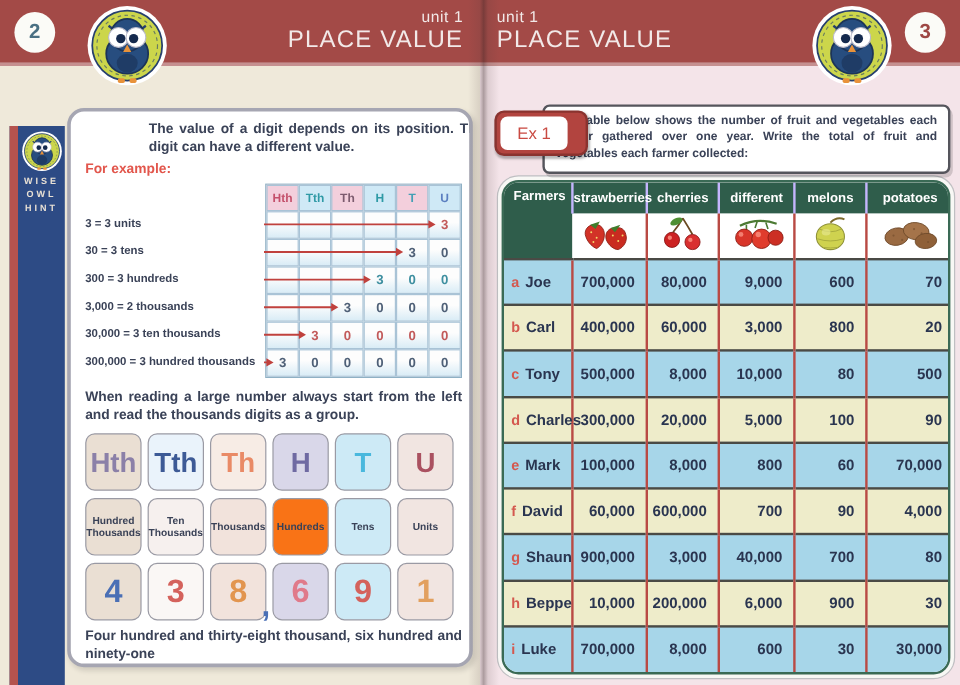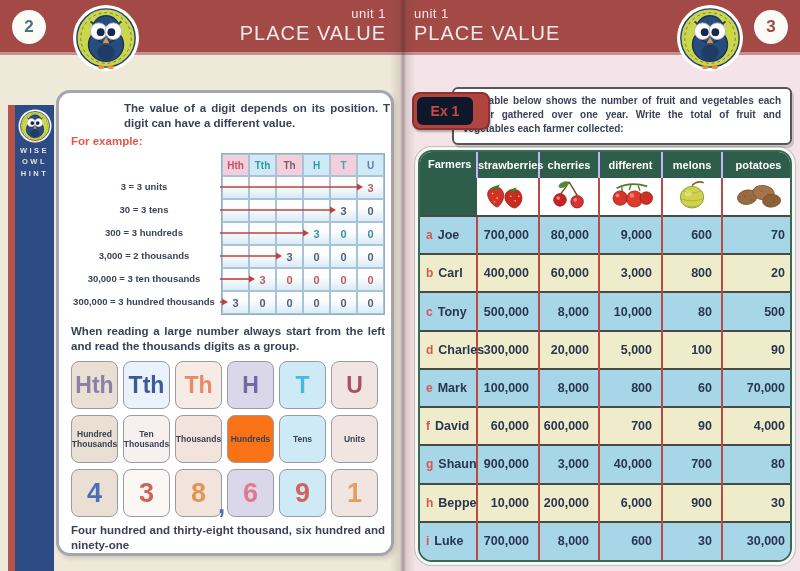--- a/index.html
+++ b/index.html
@@ -32,39 +32,39 @@
   
   .card { position:absolute; left:56px; top:90px; width:338px; height:466px; background:#ffffff;
     border:3px solid #a6a6b2; border-radius:14px; z-index:1; overflow:hidden; box-shadow:2px 3px 4px rgba(0,0,0,.12); }
   .intro { position:absolute; left:29px; top:8px; width:314px; font-size:11.5px; font-weight:bold; color:#3a4257; line-height:1.3; text-align:justify;margin-left:36px; }
   .for-example { position:absolute; left:12px; top:42px; font-size:11.5px; font-weight:bold; color:#e2564c; }
   .example { position:absolute; left:12px; top:60px; width:314px; height:166px; }
   .pv-table { position:absolute; left:150px; top:0; display:grid; grid-template-columns:repeat(6,27px); border:1.5px solid #8fb0c4; }
   .pvh { height:22px; display:flex; align-items:center; justify-content:center; font-size:10px; font-weight:bold; border:0.5px solid #a9c3d6; }
   .pvc { height:23px; display:flex; align-items:center; justify-content:center; font-size:11px; font-weight:bold;
     border:0.5px solid #a9c3d6; background:linear-gradient(180deg,#fdfdfd 40%, #d9ecf6 100%); }
-  .pv-label { position:absolute; left:0; width:146px; height:23px; line-height:23px; text-align:center;
+  .pv-label { position:absolute; left:0; width:146px; height:23px; line-height:23px; text-align:left;
     font-size:9.5px; font-weight:bold; color:#3a4257; white-space:nowrap; }
   .pv-arrows { position:absolute; left:0; top:0; width:314px; height:166px; pointer-events:none; }
   .note { position:absolute; left:12px; top:231px; width:314px; font-size:11.5px; font-weight:bold; color:#3a4257; line-height:1.3; text-align:justify; }
   .tiles { position:absolute; left:12px; top:268px; width:314px; height:158px; }
   .tile-row { position:absolute; left:0; display:flex; gap:5px; }
   .row-abbrev { top:0; } .row-names { top:54px; } .row-digits { top:108px; }
   .tile { width:47px; height:48px; border:1.5px solid #9a9aa4; border-radius:8px; display:flex; align-items:center; justify-content:center; text-align:center; }
   .tile-abbrev { font-size:23px; font-weight:bold; }
   .tile-name { font-size:8.5px; font-weight:bold; color:#3a4257; line-height:1.2; padding:2px; }
   .tile-digit { font-size:27px; font-weight:bold; }
   .comma { position:absolute; left:147px; top:128px; font-size:26px; font-weight:bold; color:#4a6fb5; z-index:2; }
   .caption { position:absolute; left:12px; top:430px; width:314px; font-size:11.5px; font-weight:bold; color:#3a4257; line-height:1.3; text-align:justify; }
 
   
   .ex-badge { position:absolute; left:412px; top:92px; width:78px; height:38px; background:#b2443f;
     border:2px solid #8a332f; border-radius:8px; z-index:3; box-shadow:1px 2px 2px rgba(0,0,0,.28); }
-  .ex-badge-inner { position:absolute; left:3px; top:3px; width:56px; height:28px; background:#0f172a; border-radius:6px;
-    display:flex; align-items:center; justify-content:center; font-size:14px; font-weight:bold; color:#c94a42; }
+  .ex-badge-inner { position:absolute; left:3px; top:3px; width:56px; height:28px; background:#ffffff; border-radius:6px;
+    display:flex; align-items:center; justify-content:center; font-size:14px; font-weight:normal; color:#c94a42; }
   .instr { position:absolute; left:452px; top:87px; width:340px; height:58px; background:#ffffff; border:2.5px solid #55555c;
     border-radius:6px; padding:5px 9px; font-size:10px; font-weight:bold; color:#3a4257; line-height:1.42; text-align:justify; z-index:2;
     box-shadow:2px 3px 0 rgba(0,0,0,.15); }
   .ftable-wrap { position:absolute; left:418px; top:150px; width:374px; height:412px; border:2px solid #3a6a55; border-radius:14px;
     overflow:hidden; background:#ffffff; box-shadow:0 0 0 3px #f8f8f5, 0 0 0 4px #bfbfc2; z-index:1; }
   table.ftable { width:100%; height:100%; border-collapse:collapse; table-layout:fixed; }
   .ftable th { background:#2f5d4b; color:#ffffff; font-size:11px; font-weight:bold; height:26px; border-left:2px solid #c4b5fd; }
   .ftable th:first-child { border-left:none; text-align:left; padding-left:8px; vertical-align:top; padding-top:6px; }
   .ftable td { border-left:2px solid #b94a44; border-top:2px solid #4a4a45; }
   .ftable td:first-child { border-left:none; }

